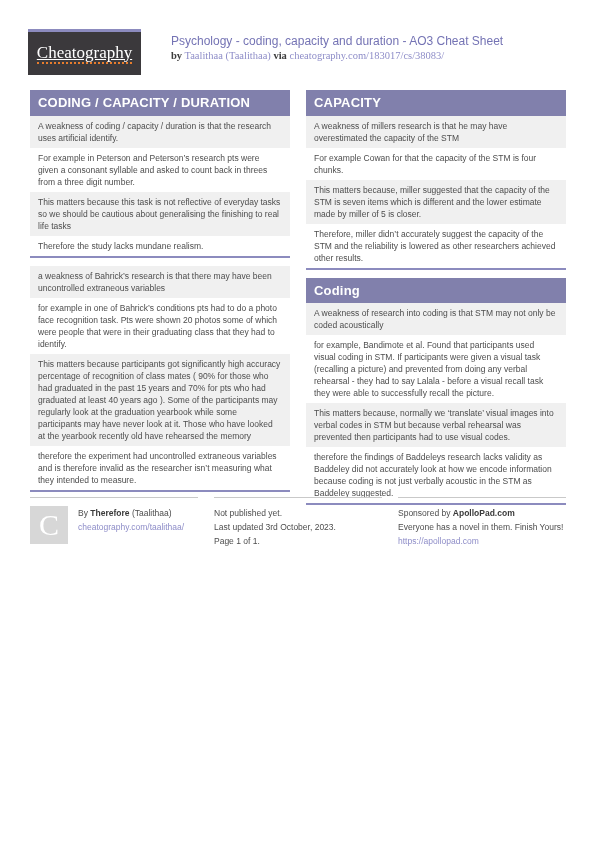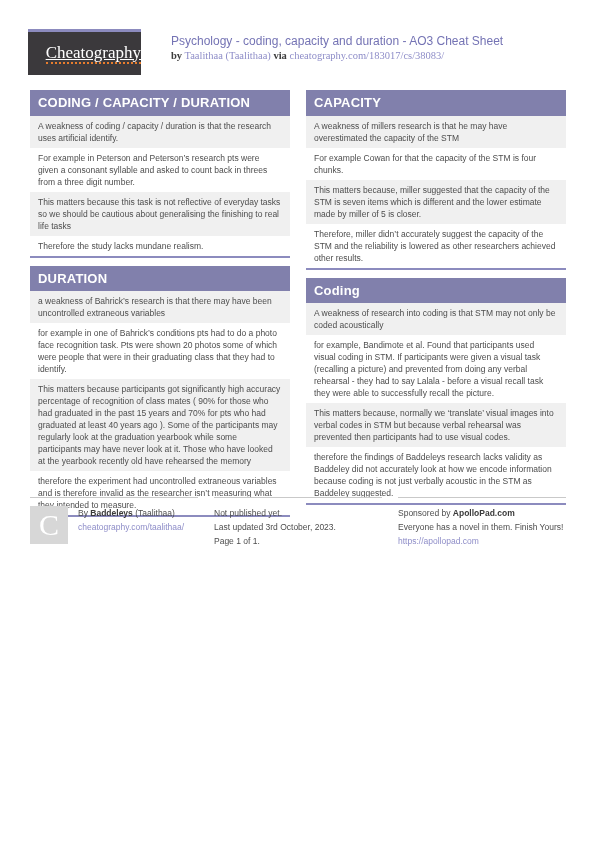--- a/index.html
+++ b/index.html
@@ -3,21 +3,21 @@
 <meta charset="utf-8">
 <style>
   html,body{margin:0;padding:0;background:#ffffff;}
   .page{position:relative;width:600px;height:849px;background:#fff;overflow:hidden;
         font-family:"Liberation Sans",sans-serif;}
 
   
   .header{position:absolute;top:29px;left:28px;right:28px;display:flex;align-items:flex-start;}
   .logo{width:113px;height:43px;background:var(--logo-bg,#3B393C);
         border-top:3px solid var(--card-border,#8C8BBE);
-        display:flex;align-items:center;justify-content:flex-end;cursor:pointer;}
+        display:flex;align-items:center;justify-content:center;cursor:pointer;}
   .logo-text{font-family:"Liberation Serif",serif;color:#fff;font-size:17px;
              text-decoration:underline;border-bottom:2px dotted var(--orange,#E87D2D);
              padding-bottom:1px;line-height:1;}
   .title-block{margin-left:30px;padding-top:5px;}
   .title{font-family:Liberation Sans, sans-serif;color:var(--title-purple,#7473B4);
          font-size:12px;line-height:1.2;}
   .byline{font-family:"Liberation Serif",serif;color:#3c3c3c;font-size:10.5px;margin-top:2px;}
   .byline b{font-weight:bold;color:#3c3c3c;}
   .plink{color:var(--link-purple,#8E8DC8);text-decoration:none;cursor:pointer;}
 
@@ -67,21 +67,20 @@
   <div class="columns">
     <div class="col" id="col-left">
         <div class="card">
           <div class="card-header">CODING / CAPACITY / DURATION</div>
           <div class="card-row alt">A weakness of coding / capacity / duration is that the research uses artificial identify.</div>
           <div class="card-row">For example in Peterson and Peterson’s research pts were given a consonant syllable and asked to count back in threes from a three digit number.</div>
           <div class="card-row alt">This matters because this task is not reflective of everyday tasks so we should be cautious about generalising the finishing to real life tasks</div>
           <div class="card-row">Therefore the study lacks mundane realism.</div>
         </div>
         <div class="card">
-          <div class="card-header">DURATION</div>
           <div class="card-row alt">a weakness of Bahrick’s research is that there may have been uncontrolled extraneous variables</div>
           <div class="card-row">for example in one of Bahrick’s conditions pts had to do a photo face recognition task. Pts were shown 20 photos some of which were people that were in their graduating class that they had to identify.</div>
           <div class="card-row alt">This matters because participants got significantly high accuracy percentage of recognition of class mates ( 90% for those who had graduated in the past 15 years and 70% for pts who had graduated at least 40 years ago ). Some of the participants may regularly look at the graduation yearbook while some participants may have never look at it. Those who have looked at the yearbook recently old have rehearsed the memory</div>
           <div class="card-row">therefore the experiment had uncontrolled extraneous variables and is therefore invalid as the researcher isn’t measuring what they intended to measure.</div>
         </div>
       </div>
     <div class="col" id="col-right">
         <div class="card">
           <div class="card-header">CAPACITY</div>
           <div class="card-row alt">A weakness of millers research is that he may have overestimated the capacity of the STM</div>
@@ -100,21 +99,21 @@
   </div>
 
   <div class="footer">
     <div class="fcol fcol-1">
       <div class="avatar">
         <span>C</span>
       </div>
       <div>
         <div class="fline">
           <span>By</span>
-          <b>Baddeleys</b>
+          <b>Therefore</b>
           <span>(Taalithaa)</span>
         </div>
         <div class="fline">
           <a class="plink">cheatography.com/taalithaa/</a>
         </div>
       </div>
     </div>
 
     <div class="fcol fcol-2">
       <div class="fline">Not published yet.</div>

